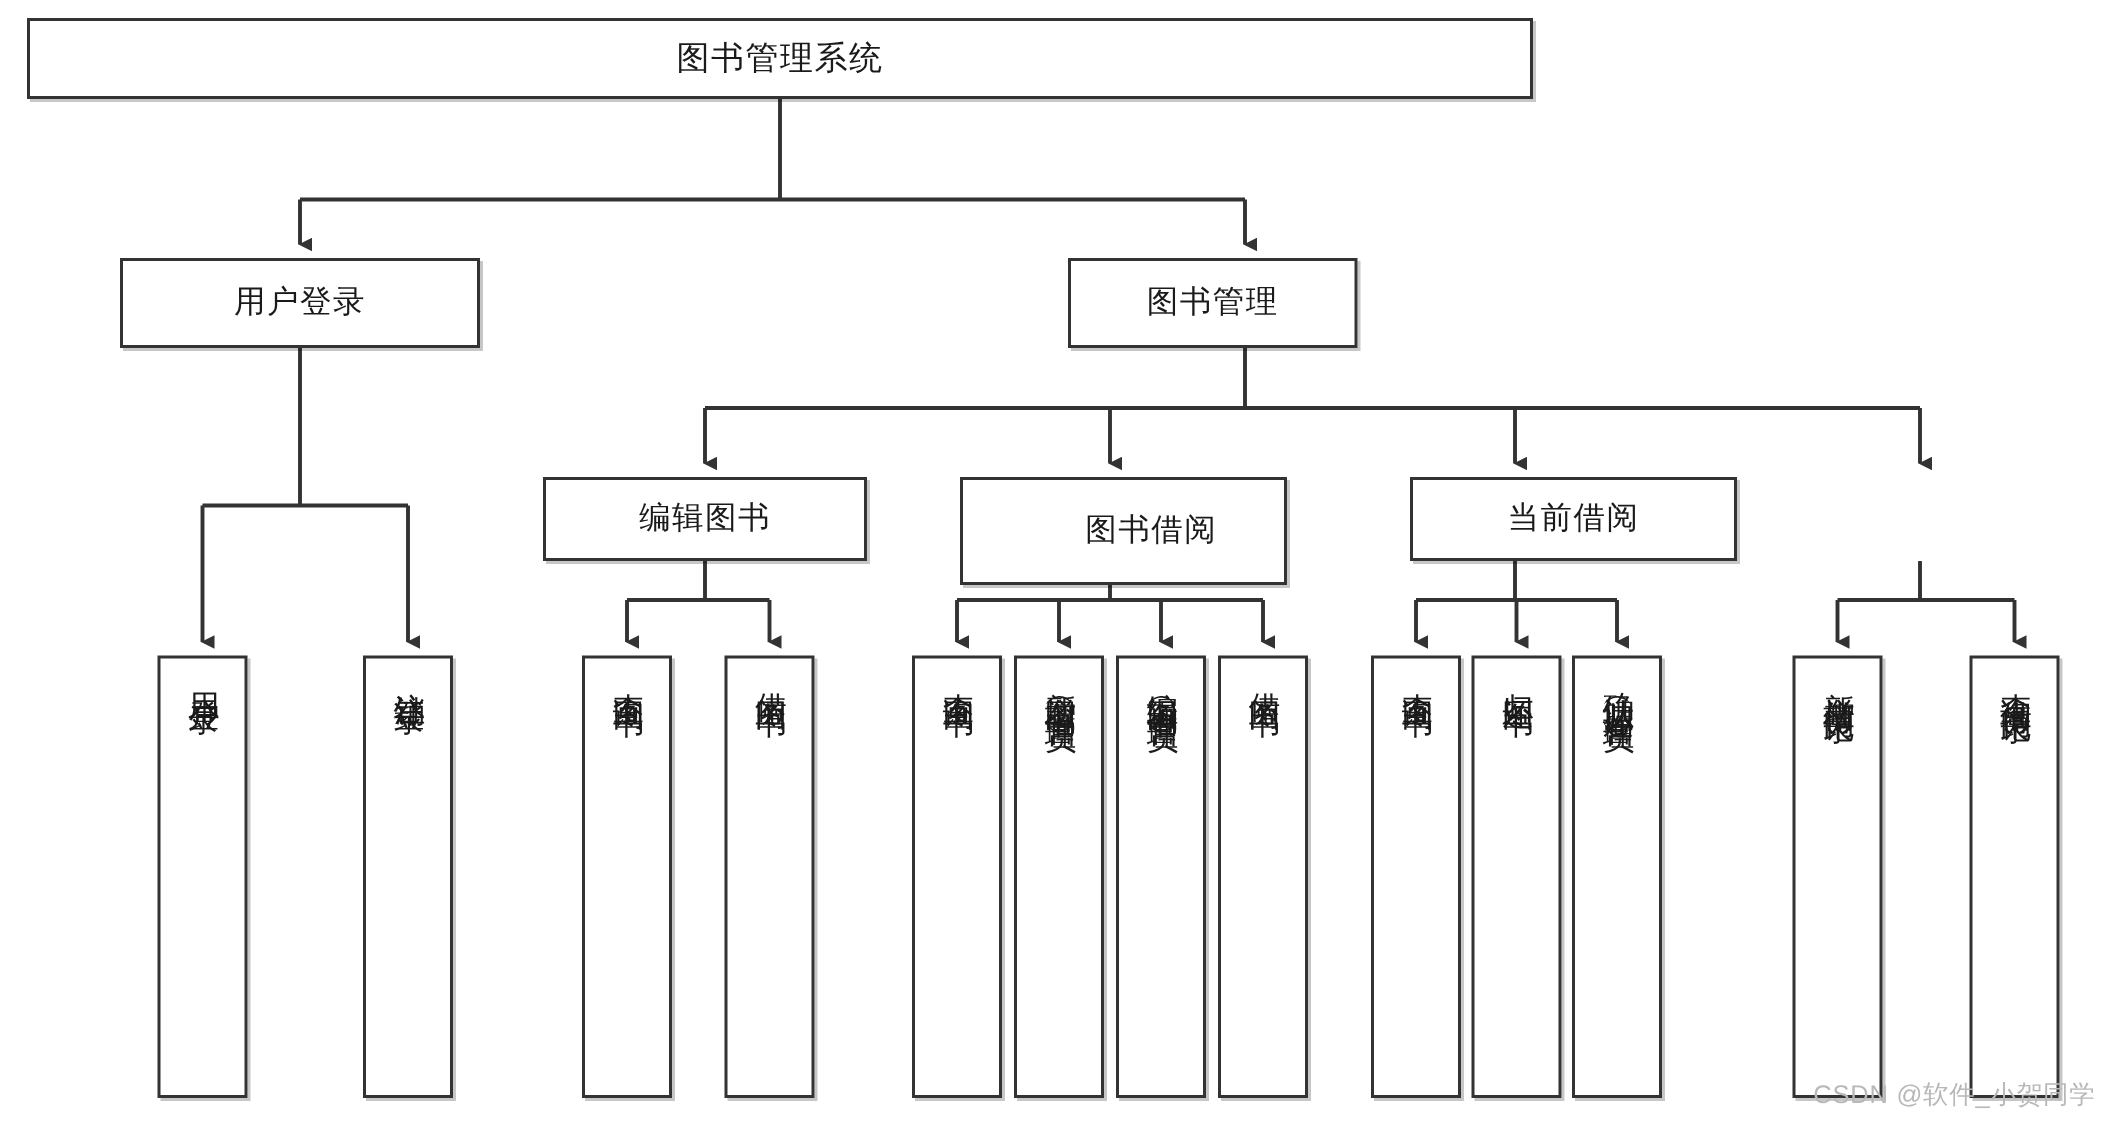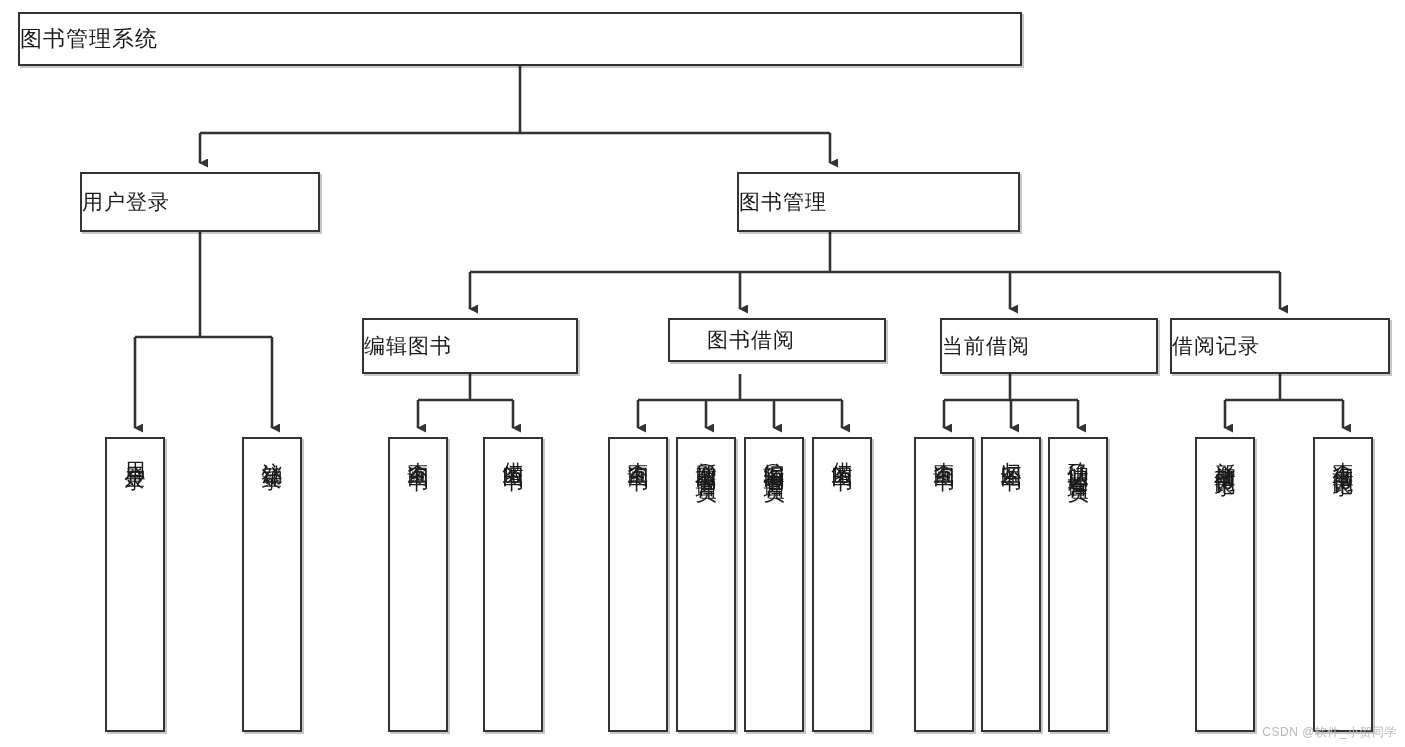--- a/index.html
+++ b/index.html
@@ -26,21 +26,21 @@
     pointer-events: none;
   }
   .node {
     position: absolute;
     box-sizing: border-box;
     background: #ffffff;
     border: 2px solid #333333;
     box-shadow: 2px 2px 0 rgba(0,0,0,0.22);
     display: flex;
     align-items: center;
-    justify-content: flex-start;
+    justify-content: center;
     color: #1a1a1a;
   }
   .node.horiz {
     font-size: 21px;
     letter-spacing: 1px;
     line-height: 1.1;
     text-align: center;
   }
   .node.vert {
     writing-mode: vertical-rl;
@@ -53,21 +53,21 @@
     align-items: center;
     text-align: left;
   }
   .node.root {
     font-size: 22px;
   }
   .watermark {
     position: absolute;
     right: 8px;
     bottom: 6px;
-    font-size: 12px;
+    font-size: 17px;
     color: #b8b8b8;
     letter-spacing: 0.5px;
     white-space: nowrap;
     user-select: none;
   }
 </style>
 </head>
 <body>
 
 <div id="canvas">
@@ -122,35 +122,32 @@
     </g>
   </svg>
 
   <div class="node horiz root" style="left:18px; top:12px; width:1004px; height:54px;">
     <span>图书管理系统</span>
   </div>
 
   <div class="node horiz" style="left:80px; top:172px; width:240px; height:60px;">
     <span>用户登录</span>
   </div>
-  <div class="node horiz" style="left:712px; top:172px; width:283px; height:60px;margin-left:25px;">
+  <div class="node horiz" style="left:712px; top:172px; width:193px; height:60px;">
     <span>图书管理</span>
   </div>
 
   <div class="node horiz" style="left:362px; top:318px; width:216px; height:56px;">
     <span>编辑图书</span>
   </div>
-  <div class="node horiz" style="left:668px; top:318px; width:218px; height:44px;padding-left:37px;">
+  <div class="node horiz" style="left:640px; top:318px; width:218px; height:72px;padding-left:37px;">
     <span>图书借阅</span>
   </div>
   <div class="node horiz" style="left:940px; top:318px; width:218px; height:56px;">
     <span>当前借阅</span>
-  </div>
-  <div class="node horiz" style="left:1170px; top:318px; width:220px; height:56px;">
-    <span>借阅记录</span>
   </div>
 
   <div class="node vert" style="left:105px; top:437px; width:60px; height:295px;">
     <span>用户登录</span>
   </div>
   <div class="node vert" style="left:242px; top:437px; width:60px; height:295px;">
     <span>注销登录</span>
   </div>
 
   <div class="node vert" style="left:388px; top:437px; width:60px; height:295px;">

